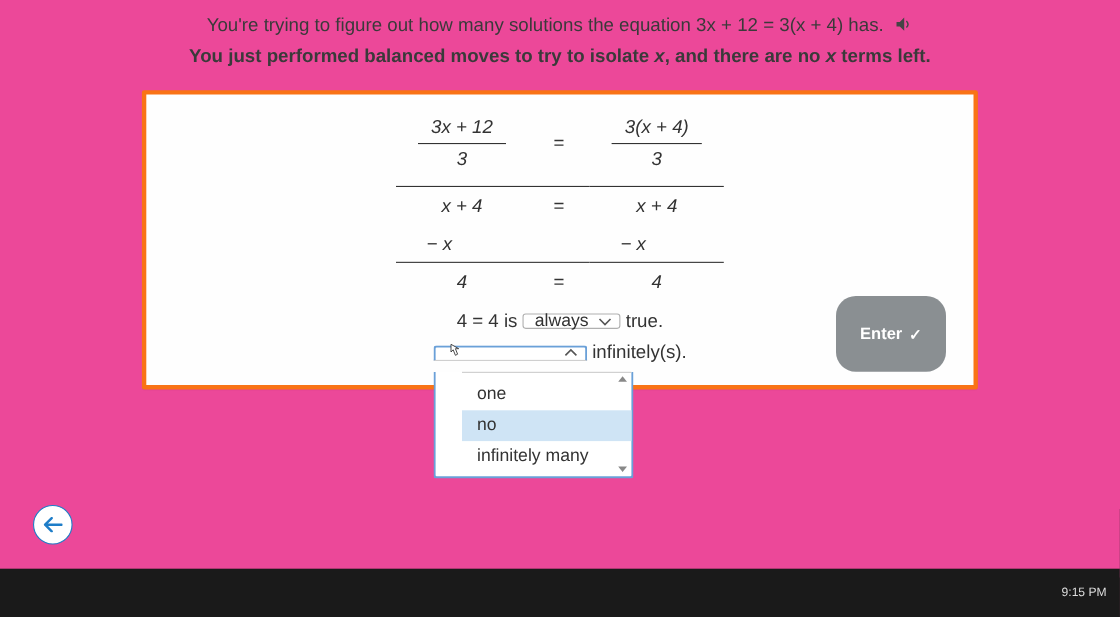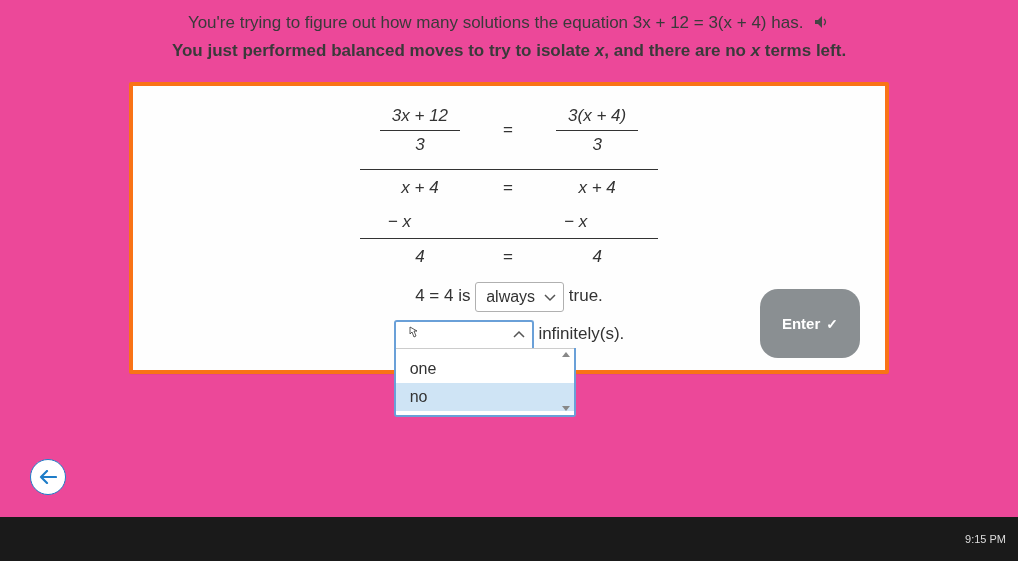--- a/index.html
+++ b/index.html
@@ -80,21 +80,21 @@
       display: inline-flex;
       align-items: center;
       background: #fff;
       border: 1px solid #b0b0b0;
       border-radius: 3px;
       padding: 3px 6px 3px 10px;
       font-size: 16px;
       color: #333;
       cursor: pointer;
       vertical-align: middle;
-      height: 30px;
+      height: 14px;
       min-width: 80px;
       justify-content: space-between;
     }
     .selectbox.open {
       border: 2px solid #6aa0d8;
       border-radius: 3px 3px 0 0;
       border-bottom: 1px solid #b0b0b0;
       min-width: 140px;
       background: #fff;
     }
@@ -107,20 +107,21 @@
       position: absolute;
       top: 28px;
       left: 0;
       width: 182px;
       background: #fff;
       border: 2px solid #6aa0d8;
       border-top: none;
       border-radius: 0 0 3px 3px;
       z-index: 10;
       text-align: left;
+      padding-left: 24px;
     }
     .dropdown-inner{
       border-top: 1px solid #ccc;
       padding: 6px 0 4px 0;
     }
     .dropdown-option {
       padding: 5px 14px;
       font-size: 16px;
       color: #333;
       cursor: pointer;
@@ -290,20 +291,21 @@
             <span class="chev">
               <svg viewBox="0 0 14 14">
                   <path d="M2 9 L7 4 L12 9" stroke="#555" stroke-width="1.5" fill="none"></path>
                 </svg>
             </span>
           </span>
           <div class="dropdown">
             <div class="dropdown-inner">
               <div class="dropdown-option">one</div>
               <div class="dropdown-option hl">no</div>
+              <div class="dropdown-option">infinitely many</div>
             </div>
             <div class="dropdown-scroll">
               <div class="scroll-arr up"></div>
               <div class="scroll-arr down"></div>
             </div>
           </div>
         </span>
         <span>infinitely(s).</span>
       </div>
     </div>

